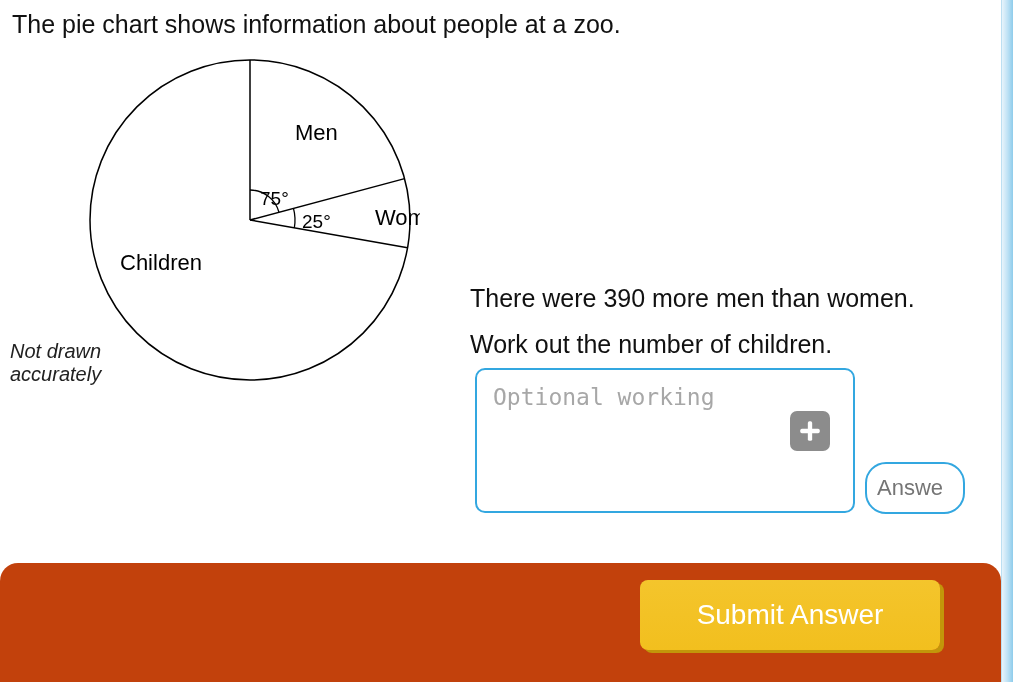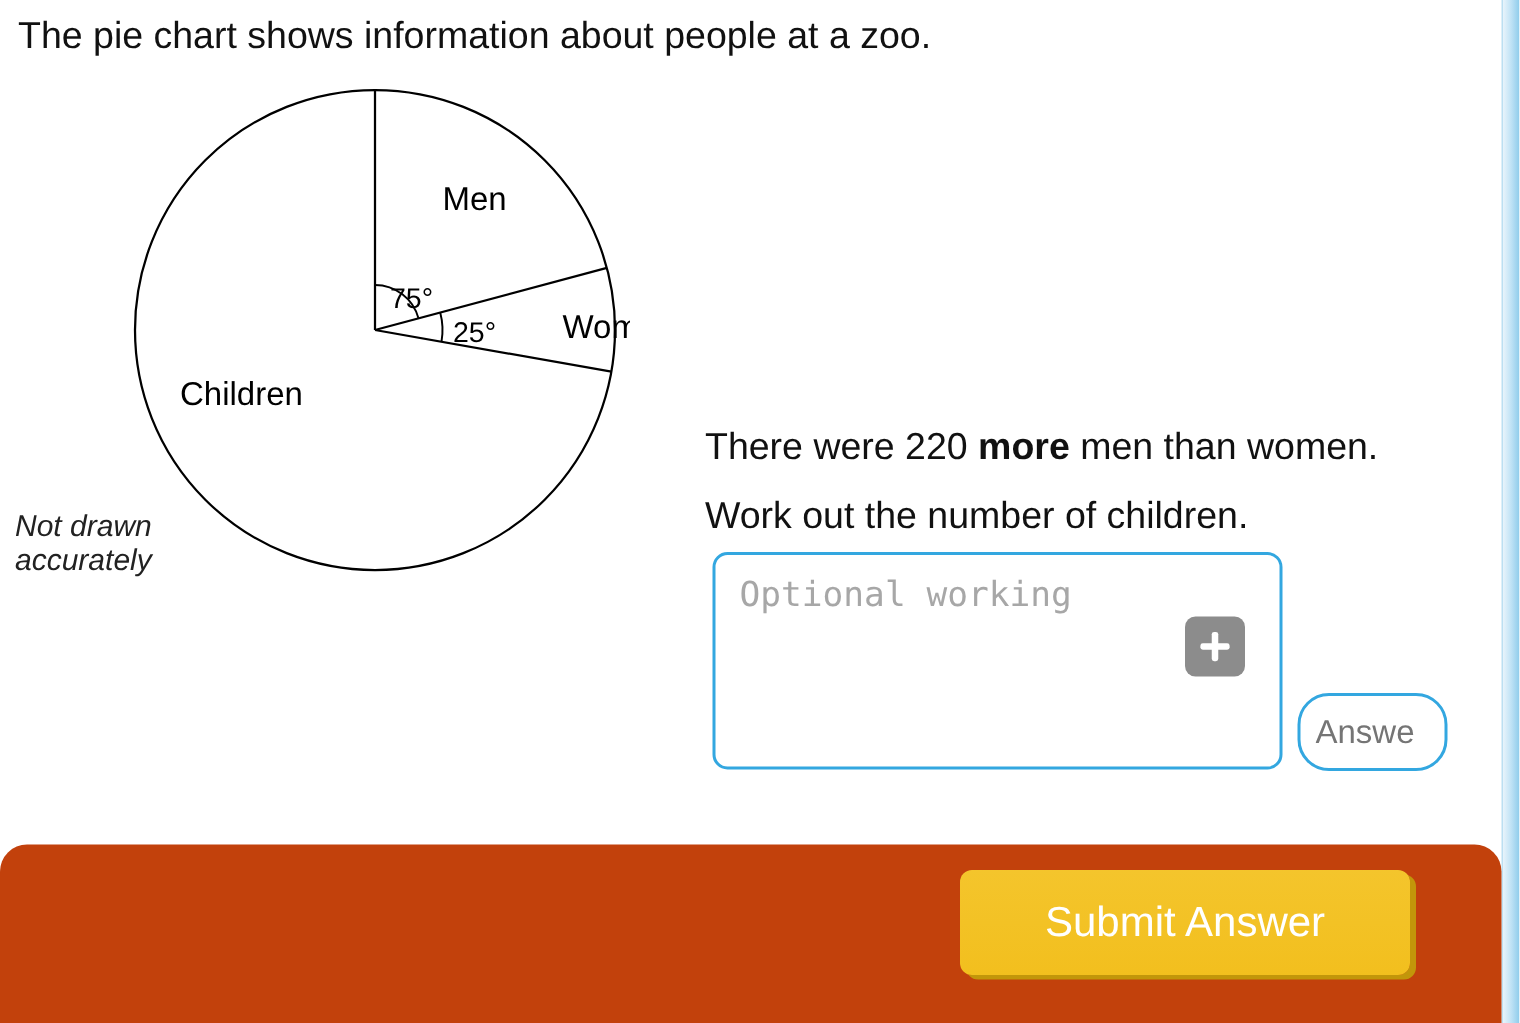--- a/index.html
+++ b/index.html
@@ -41,21 +41,21 @@
   }
   
   .info-block {
     position: absolute;
     left: 470px; top: 275px;
     width: 510px;
     font-size: 25px;
     color: #111;
     line-height: 1.85;
   }
-  .info-block .emph { font-weight: bold; }
+  .info-block .emph { font-weight: normal; }
   
   .working-field {
     position: absolute;
     left: 475px; top: 368px;
     width: 380px; height: 145px;
     border: 2px solid #33a7e0;
     border-radius: 10px;
     background: #ffffff;
     padding: 14px 16px;
     font-size: 23px;
@@ -138,21 +138,21 @@
     <text x="222" y="173" font-size="19" fill="#000">25°</text>
   </svg>
   <div class="pie-caption">
     <span>Not drawn</span><br>
     <span>accurately</span>
   </div>
 </div>
 
 <div class="info-block">
   <div>
-    <span>There were 220 </span><span class="emph">more</span><span> men than women.</span>
+    <span>There were 390 </span><span class="emph">more</span><span> men than women.</span>
   </div>
   <div>Work out the number of children.</div>
 </div>
 
 <textarea class="working-field" placeholder="Optional working" style=""></textarea>
 
 <div class="plus-btn">
   <svg viewBox="0 0 24 24">
     <rect x="10" y="3" width="4" height="18" rx="1.5" fill="#fff"></rect>
     <rect x="3" y="10" width="18" height="4" rx="1.5" fill="#fff"></rect>

